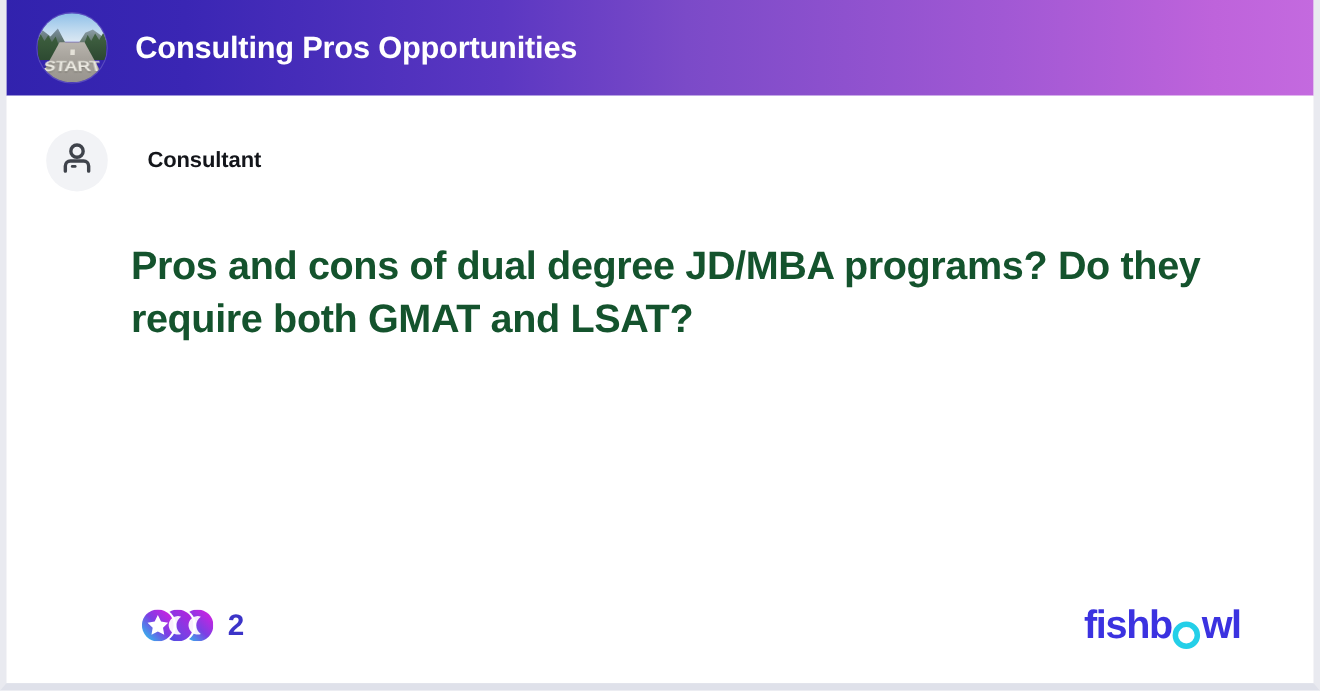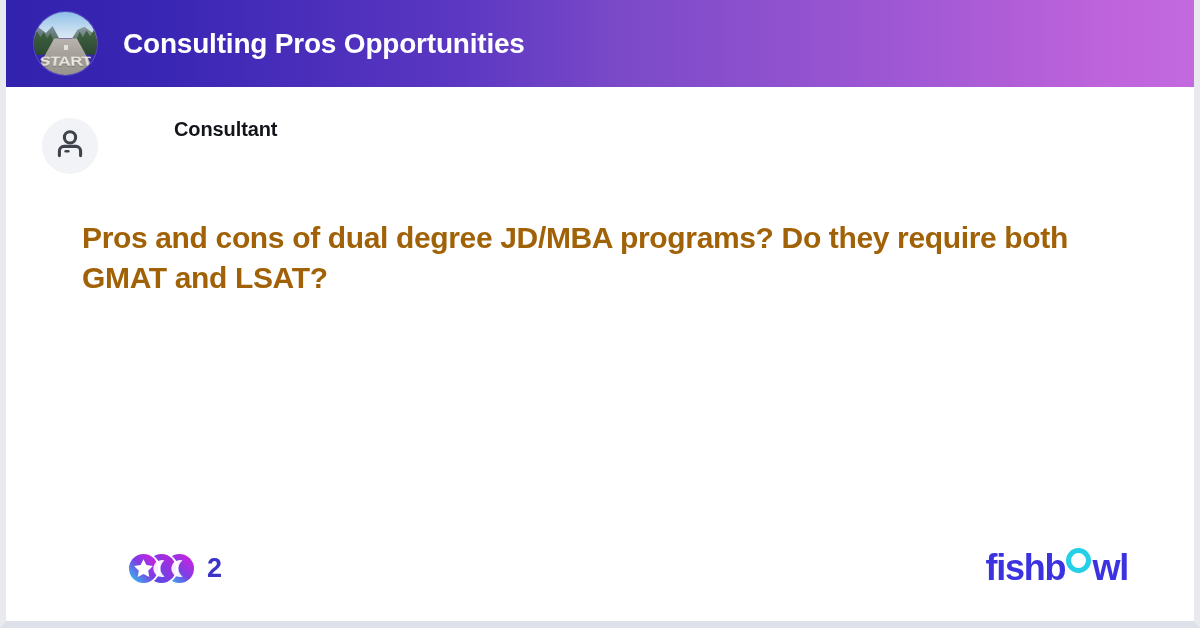--- a/index.html
+++ b/index.html
@@ -117,46 +117,46 @@
 
   
   .post {
     position: absolute;
     left: 0; right: 0;
     top: 87px; bottom: 0;
     background: #ffffff;
   }
   .author-row {
     display: flex;
+    align-items: center;
     padding: 31px 0 0 36px;
-    gap: 40px;
   }
   .author-avatar {
     width: 56px;
     height: 56px;
     border-radius: 50%;
     background: #f2f3f6;
     display: flex;
     align-items: center;
     justify-content: center;
     flex: 0 0 auto;
   }
   .author-name {
     margin-left: 36px;
     font-size: 20px;
     font-weight: 700;
     color: #13151a;
     letter-spacing: -0.1px;
   }
   .post-text {
-    margin: 44px 60px 0 76px;
-    font-size: 30px;
+    margin: 44px 60px 0 113px;
+    font-size: 36px;
     line-height: 1.32;
     font-weight: 700;
-    color: #a16207;
+    color: #14532d;
     letter-spacing: -0.35px;
   }
 
   
   .footer {
     position: absolute;
     left: 0; right: 0;
     bottom: 32px;
     display: flex;
     align-items: center;
@@ -187,21 +187,21 @@
     color: #3c34c8;
     letter-spacing: -0.2px;
   }
   .brand {
     margin-left: auto;
     font-size: 36px;
     font-weight: 700;
     color: #3b32e0;
     letter-spacing: -1.2px;
     display: flex;
-    align-items: flex-start;
+    align-items: flex-end;
   }
   .brand .ring {
     display: inline-block;
     width: 25px;
     height: 25px;
     border: 5px solid #24cfe8;
     border-radius: 50%;
     box-sizing: border-box;
     margin: 0 1px;
     position: relative;

